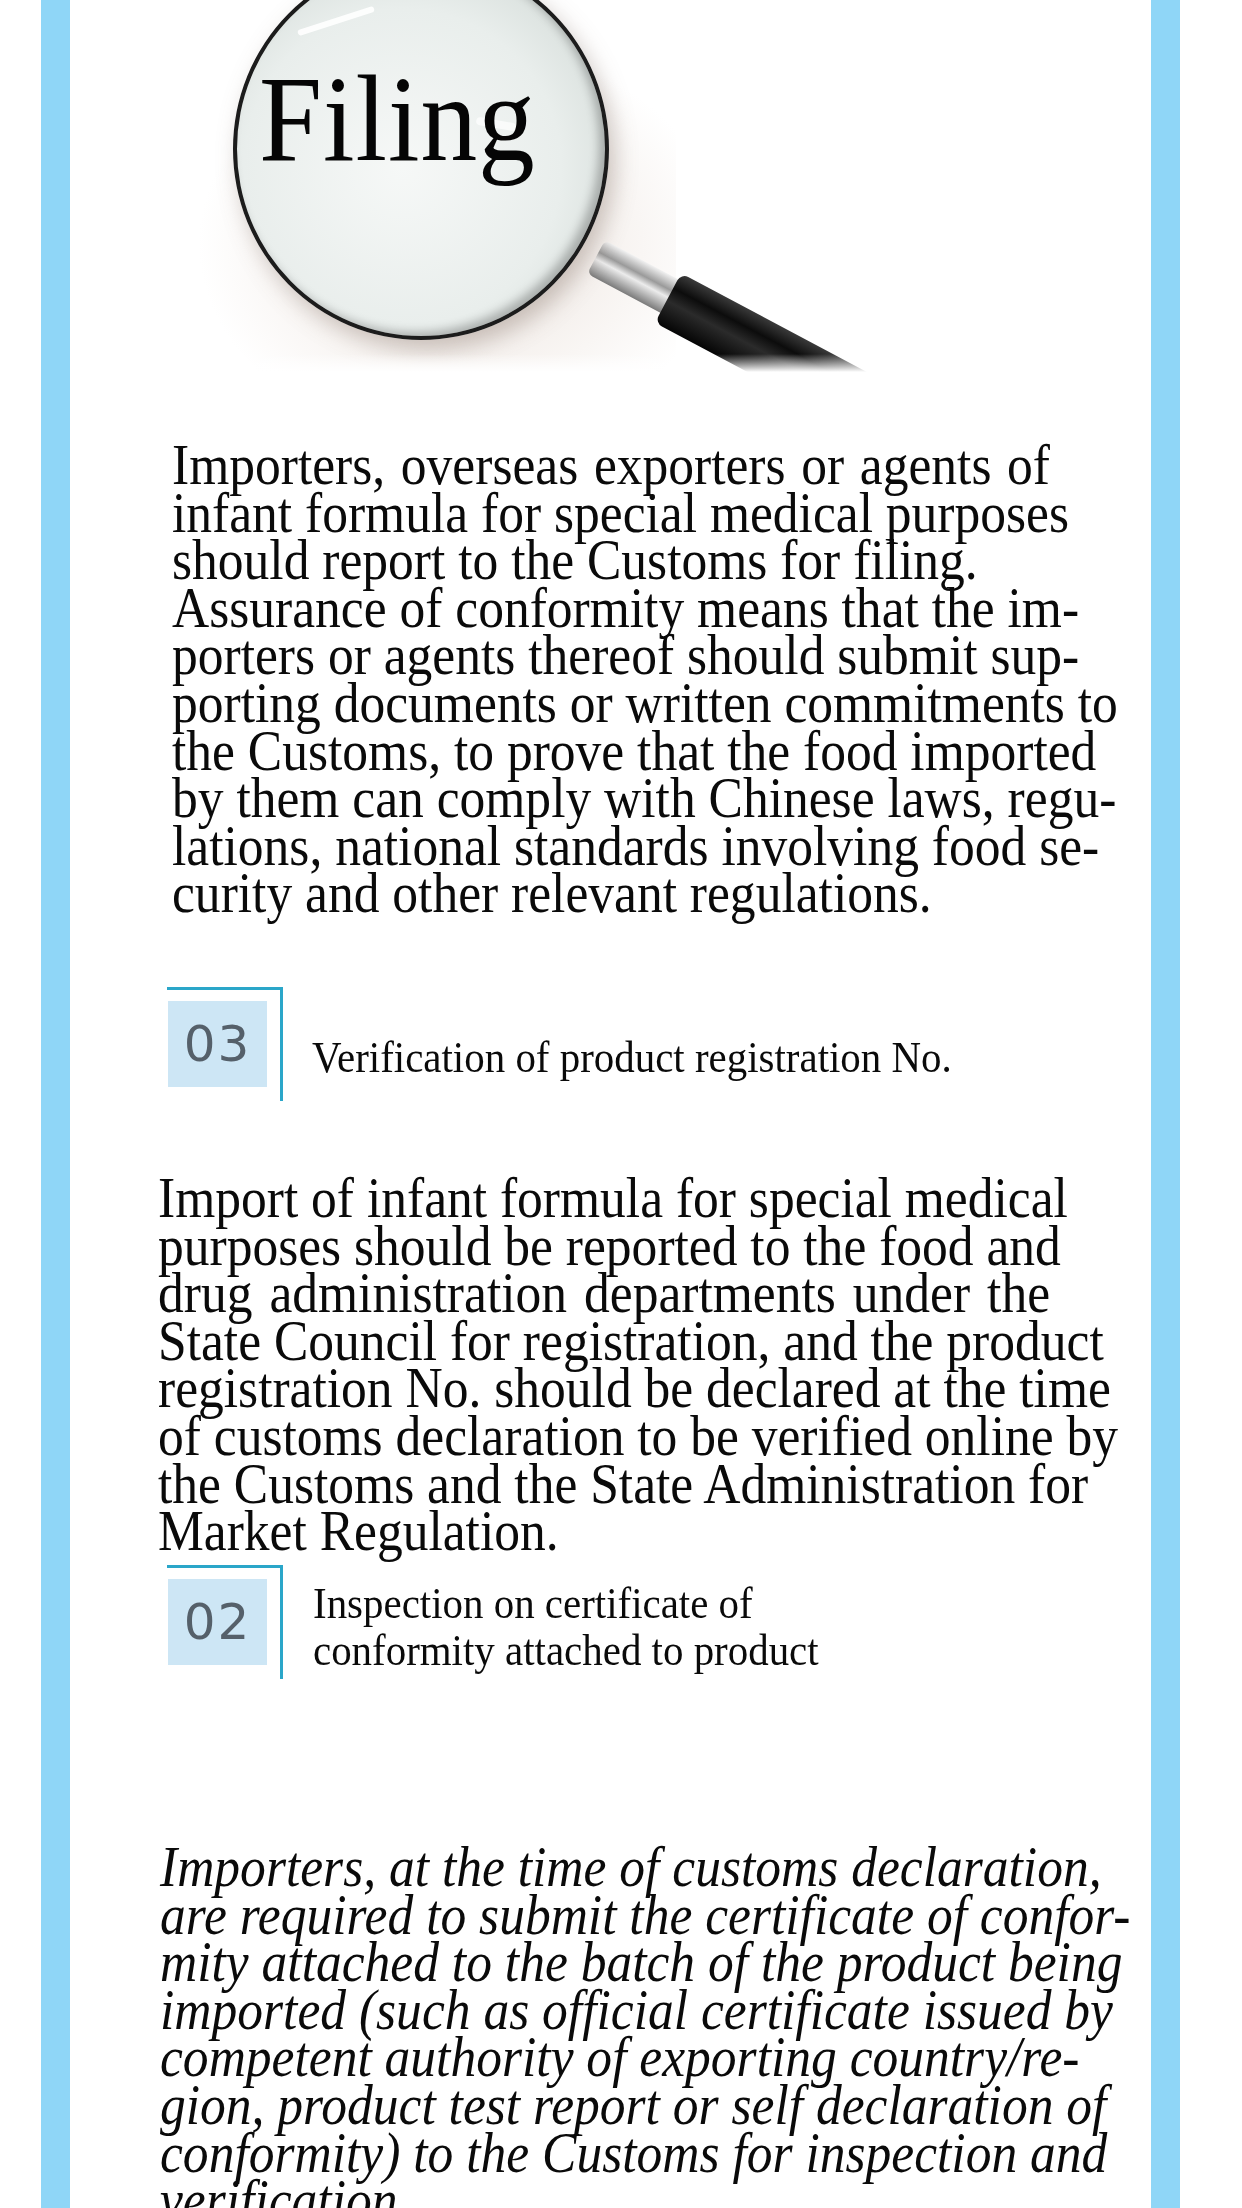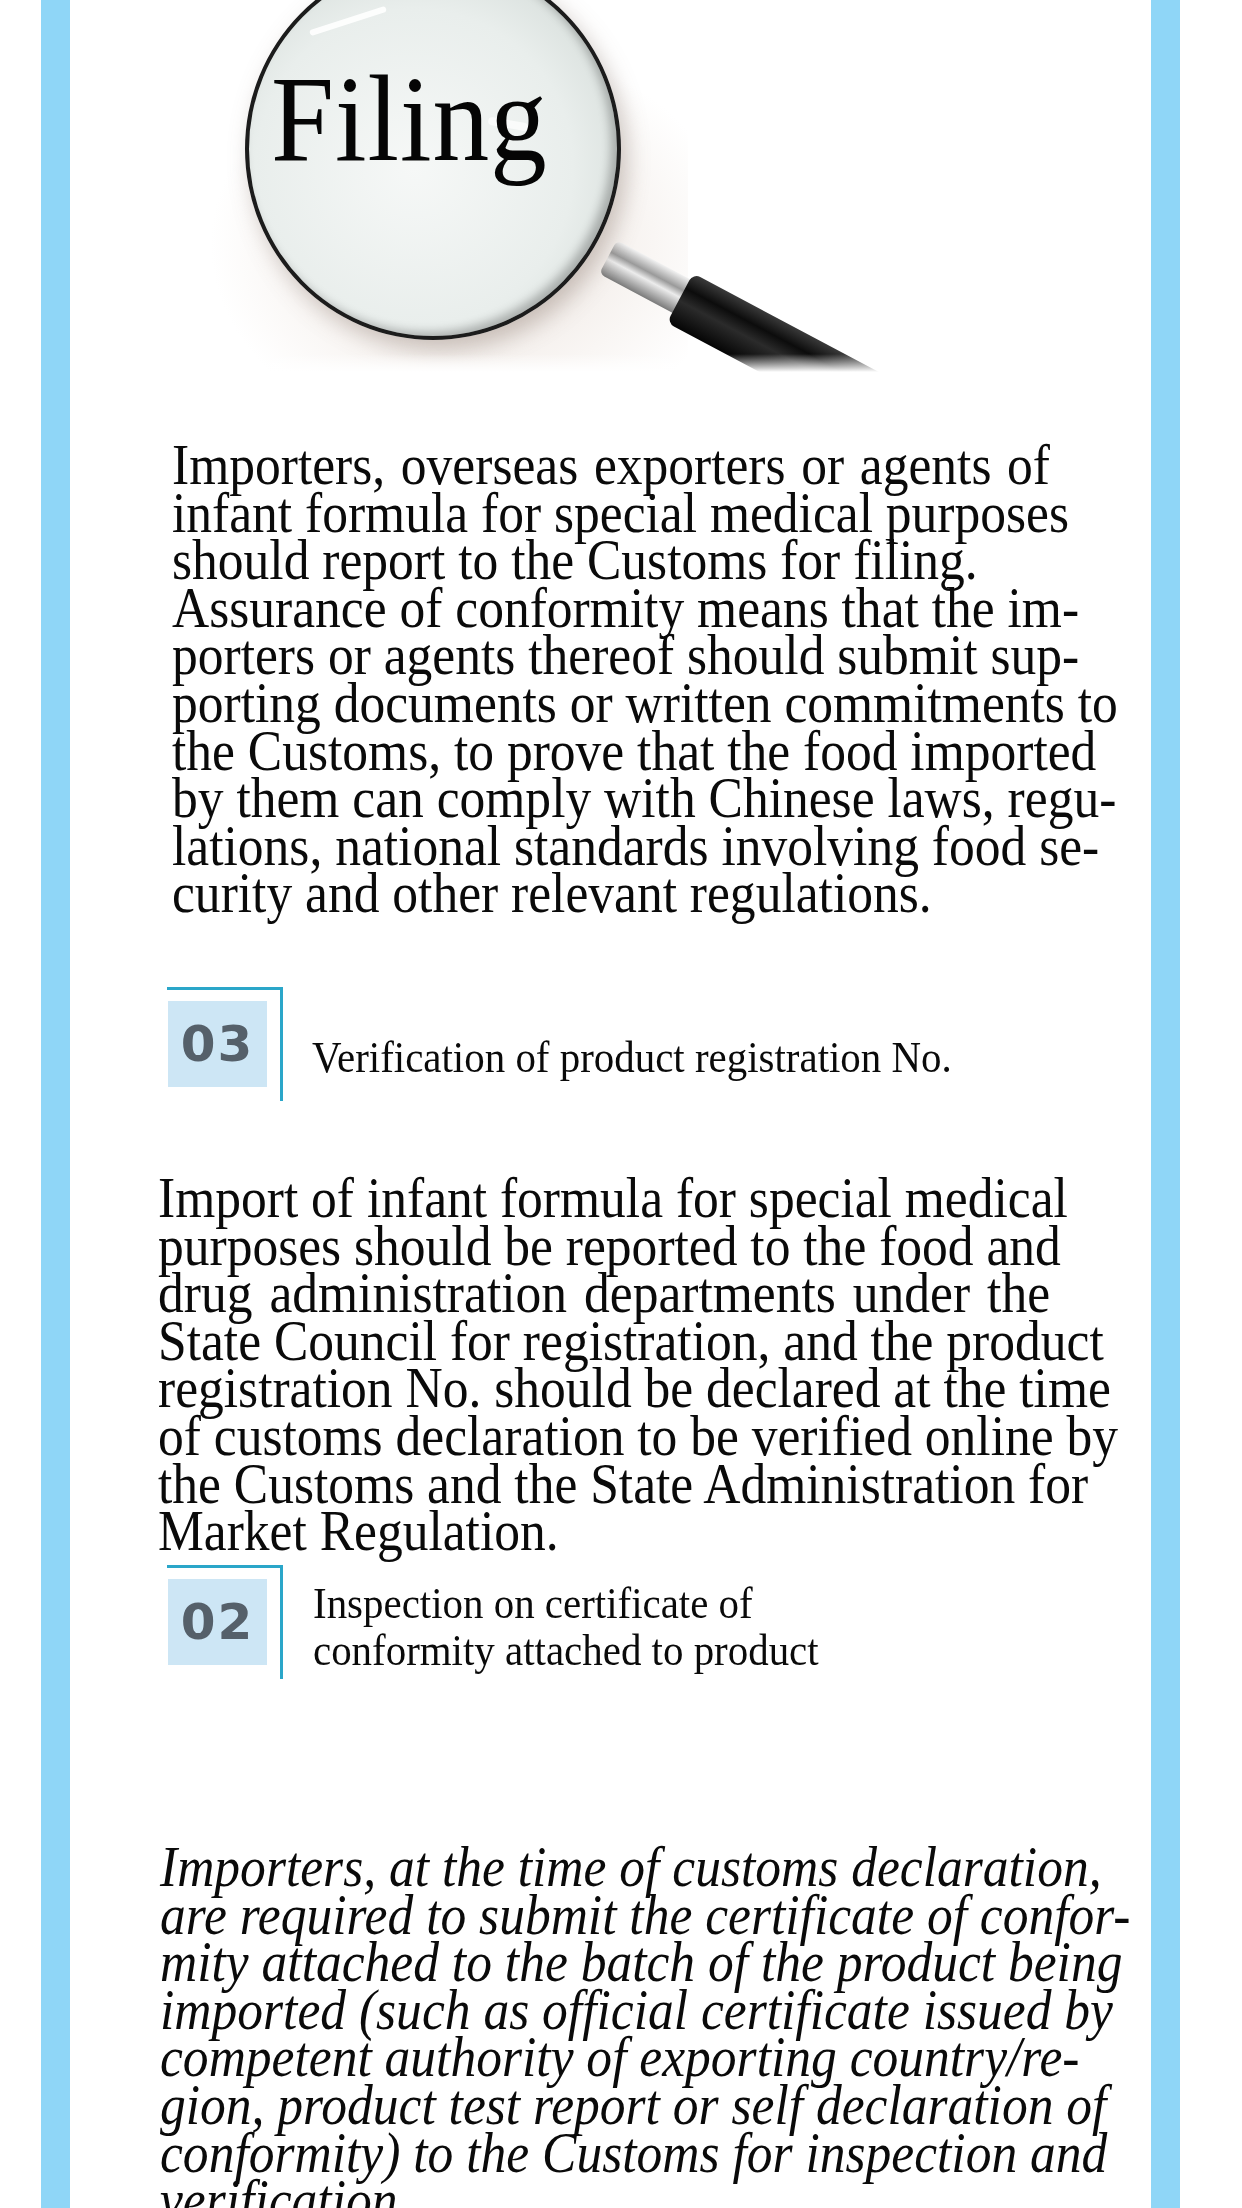--- a/index.html
+++ b/index.html
@@ -7,21 +7,21 @@
     width: 1242px; height: 2208px; position: relative; overflow: hidden;
     background: #ffffff;
     font-family: "Liberation Serif", "DejaVu Serif", serif;
     color: #0a0a0a;
   }
   .stripe { position: absolute; top: 0; width: 29px; height: 2208px; background: #8fd6f7; }
   .stripe.left { left: 41px; }
   .stripe.right { left: 1151px; }
 
   
-  .hero { position: absolute; left: 168px; top: 0; width: 820px; height: 372px; overflow: hidden; }
+  .hero { position: absolute; left: 156px; top: 0; width: 820px; height: 372px; overflow: hidden; }
   .hero .shadow {
     position: absolute; left: 40px; top: 40px; width: 480px; height: 340px;
     background: radial-gradient(ellipse at 55% 60%, rgba(215,200,190,0.55) 0%, rgba(235,225,218,0.35) 45%, rgba(255,255,255,0) 70%);
   }
   .hero .lens {
     position: absolute; left: 77px; top: -42px; width: 376px; height: 382px; border-radius: 50%;
     border: 4px solid #1c1c1c;
     background: radial-gradient(circle at 45% 55%, #f6f8f7 0%, #e9eeec 55%, #d7dedb 80%, #c9d1ce 100%);
     box-shadow: inset -6px -4px 10px rgba(0,0,0,0.25), 6px 10px 22px rgba(120,100,90,0.35);
     box-sizing: border-box;
@@ -58,21 +58,21 @@
   #p2 { left: 158px; top: 1156px; width: 892px; margin-top: 19px; }
   #p3 { left: 160px; top: 1844px; width: 910px; font-style: italic; }
 
   
   .badge { position: absolute; width: 120px; height: 118px; }
   .badge .top-rule { position: absolute; left: 0; top: 0; width: 116px; height: 3px; background: #2aa6c9; }
   .badge .side-rule { position: absolute; left: 113px; top: 0; width: 3px; height: 114px; background: #2aa6c9; }
   .badge .box {
     position: absolute; left: 1px; top: 14px; width: 99px; height: 86px; background: #cde6f5;
     display: flex; align-items: center; justify-content: center;
-    font-family: "DejaVu Sans", "Liberation Sans", sans-serif; font-weight: bold;
+    font-family: "DejaVu Sans", "Liberation Sans", sans-serif; font-weight: normal;
     font-size: 50px; color: #55606a; letter-spacing: 2px;
   }
   #badge3 { left: 167px; top: 987px; }
   #badge4 { left: 167px; top: 1565px; }
 
   .heading { position: absolute; font-size: 44px; line-height: 47px; white-space: nowrap; transform: scaleX(0.93); transform-origin: left top; }
   #h3 { left: 312px; top: 1034px; }
   #h4 { left: 313px; top: 1580px; }
 </style>
 </head>

